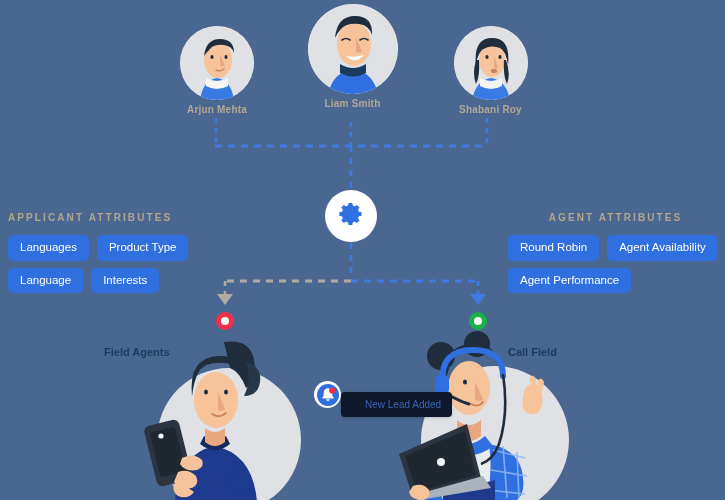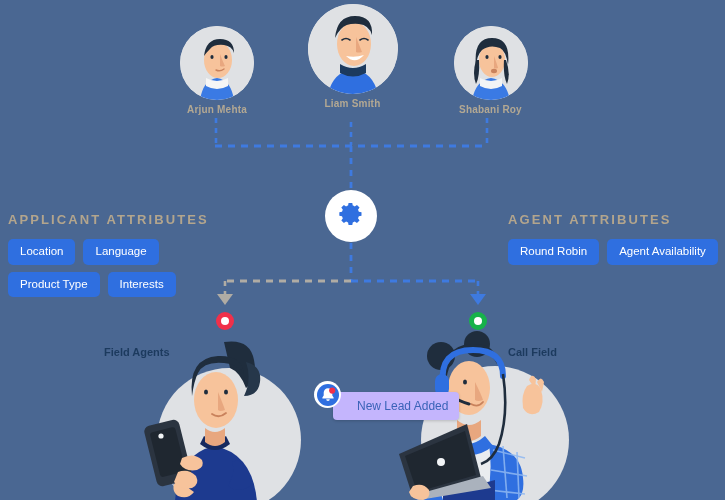--- a/index.html
+++ b/index.html
@@ -34,24 +34,24 @@
     position:absolute;left:325px;top:190px;width:52px;height:52px;
     border-radius:50%;background:#ffffff;
     display:flex;align-items:center;justify-content:center;
   }
 
   
   .panel{position:absolute;}
   #panel-left{left:8px;top:212px;width:210px;}
   #panel-right{left:508px;top:212px;width:215px;}
   .panel-title{
-    font-size:13px;font-weight:700;color:#b3a58d;
+    font-size:10px;font-weight:700;color:#b3a58d;
     letter-spacing:2.1px;margin-bottom:12px;white-space:nowrap;
   }
-  #panel-right .panel-title{text-align:left;}
+  #panel-right .panel-title{text-align:center;}
   .chips{display:flex;flex-wrap:wrap;gap:7px 8px;}
   #panel-right .chips{justify-content:flex-start;}
   .chip{
     background:#2f6fe0;color:#ffffff;border:none;
     border-radius:5px;padding:7px 12px;
     font-size:11.5px;font-family:"Liberation Sans", sans-serif;
     line-height:1;white-space:nowrap;cursor:pointer;
   }
 
   
@@ -71,24 +71,24 @@
   .scene-label{
     position:absolute;font-size:11px;font-weight:700;color:#1c3a5e;
     white-space:nowrap;
     text-align:center;
   }
   #label-field{left:104px;top:346px;}
   #label-call{left:508px;top:346px;}
 
   
   #toast{
-    position:absolute;left:333px;top:392px;
-    background:#c4b5fd;border-radius:4px;
+    position:absolute;left:341px;top:392px;
+    background:#0f172a;border-radius:4px;
     padding:7px 11px 7px 24px;
-    font-size:12px;color:#3a63b8;white-space:nowrap;
+    font-size:10px;color:#3a63b8;white-space:nowrap;
     box-shadow:0 1px 3px rgba(0,0,0,.18);
   }
   #toast-icon{
     position:absolute;left:314px;top:381px;width:27px;height:27px;
     border-radius:50%;background:#ffffff;
     display:flex;align-items:center;justify-content:center;
   }
 </style>
 </head>
 <body>
@@ -177,32 +177,33 @@
       <svg width="28" height="28" viewBox="0 0 24 24">
         <path fill="#2f6fe0" d="M12 8.2a3.8 3.8 0 1 0 0 7.6 3.8 3.8 0 0 0 0-7.6zm0 5.6a1.8 1.8 0 1 1 0-3.6 1.8 1.8 0 0 1 0 3.6z"></path>
         <path fill="#2f6fe0" d="M21 13.6v-3.2l-2.3-.4a7 7 0 0 0-.7-1.7l1.3-1.9-2.2-2.2-1.9 1.3a7 7 0 0 0-1.7-.7L13.1 2.5H9.9l-.4 2.3a7 7 0 0 0-1.7.7L5.9 4.2 3.7 6.4l1.3 1.9a7 7 0 0 0-.7 1.7l-2.3.4v3.2l2.3.4c.17.6.4 1.17.7 1.7l-1.3 1.9 2.2 2.2 1.9-1.3c.53.3 1.1.53 1.7.7l.4 2.3h3.2l.4-2.3c.6-.17 1.17-.4 1.7-.7l1.9 1.3 2.2-2.2-1.3-1.9c.3-.53.53-1.1.7-1.7l2.3-.4z"></path>
       </svg>
     </span>
   </div>
 
   <div class="panel" id="panel-left">
     <div class="panel-title">APPLICANT ATTRIBUTES</div>
     <div class="chips">
-      <button class="chip">Location</button>
+      <button class="chip">Languages</button>
+      <button class="chip">Product Type</button>
       <button class="chip">Language</button>
-      <button class="chip">Product Type</button>
       <button class="chip">Interests</button>
     </div>
   </div>
 
   <div class="panel" id="panel-right">
     <div class="panel-title">AGENT ATTRIBUTES</div>
     <div class="chips">
       <button class="chip">Round Robin</button>
       <button class="chip">Agent Availability</button>
+      <button class="chip">Agent Performance</button>
     </div>
   </div>
 
   <div class="dot" id="dot-left">
     <div class="core"></div>
   </div>
   <div class="dot" id="dot-right">
     <div class="core"></div>
   </div>
 

